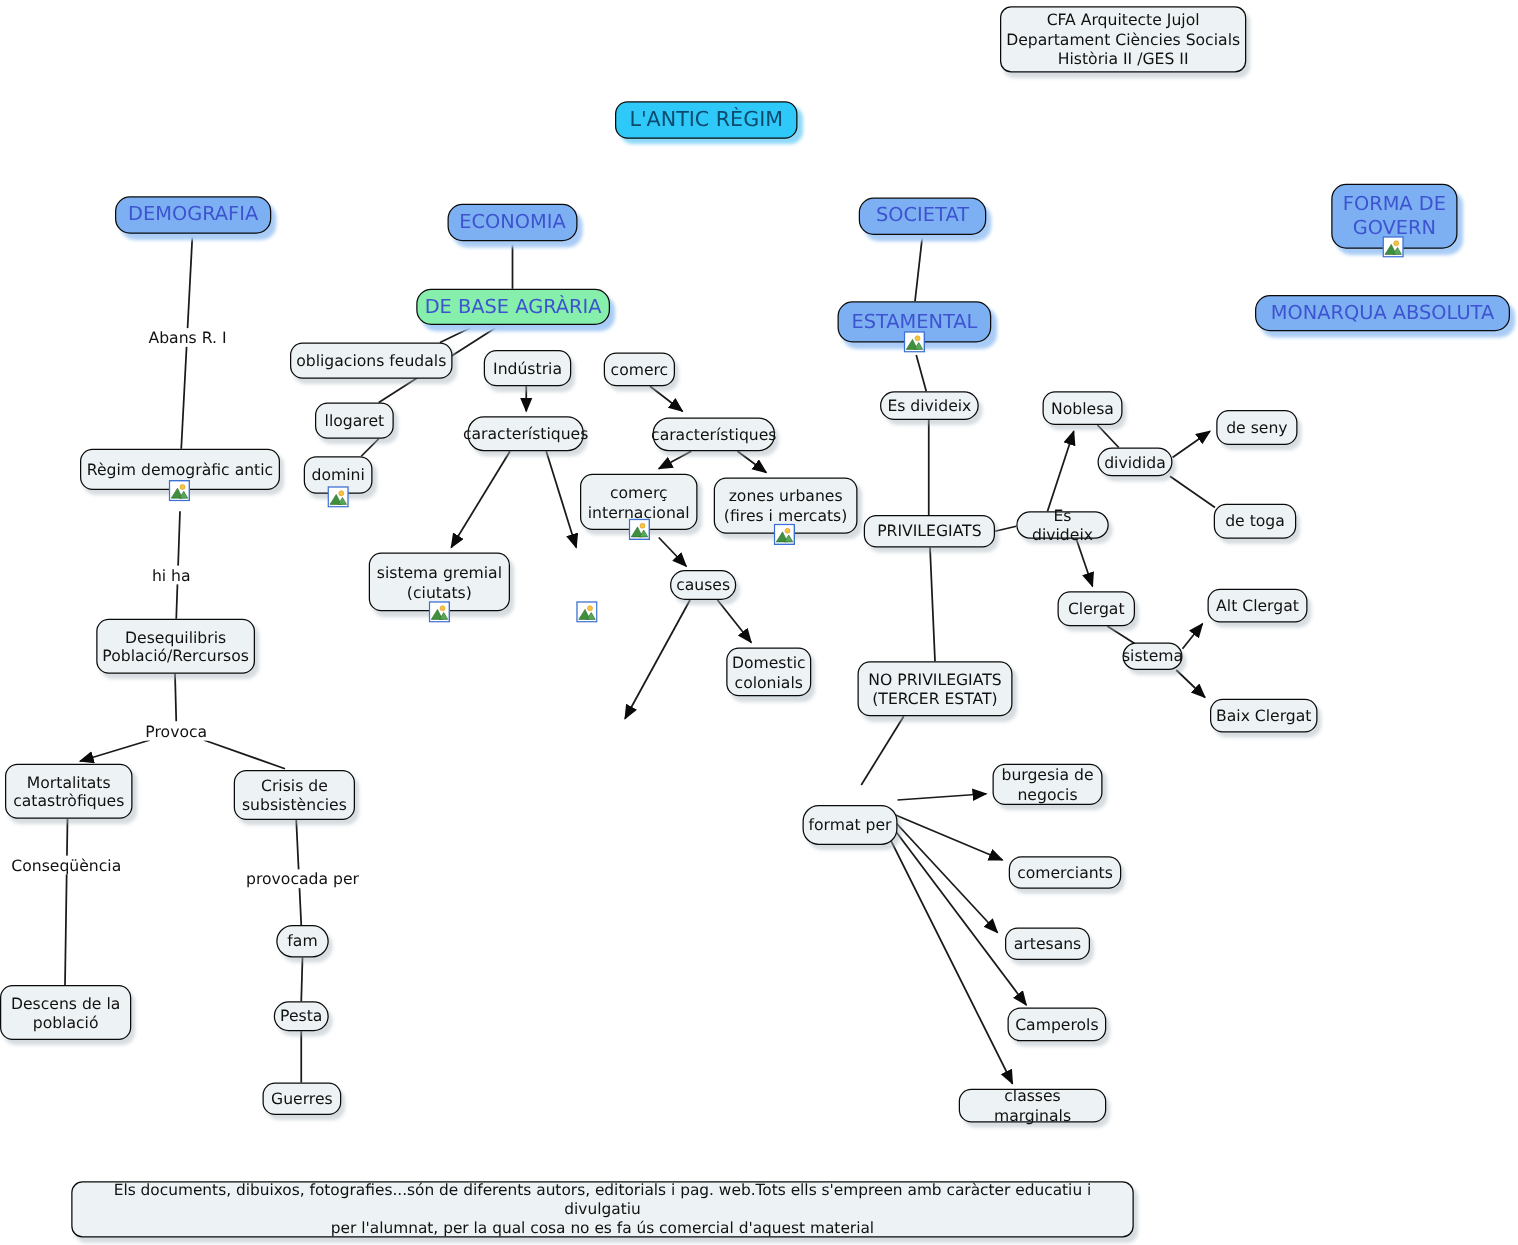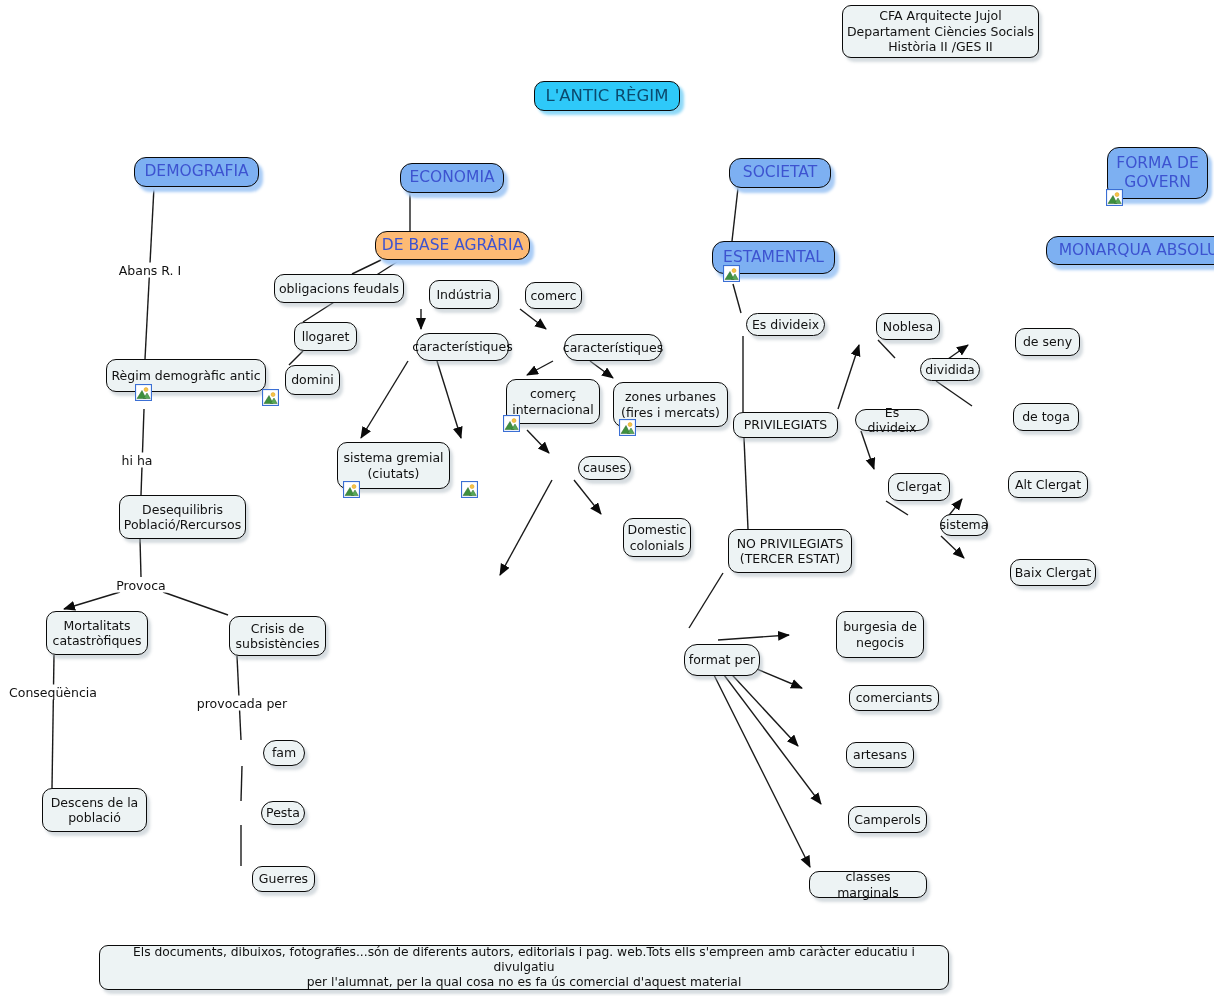--- a/index.html
+++ b/index.html
@@ -7,26 +7,25 @@
   .canvas{position:relative;width:1214px;height:996px;background:#ffffff;overflow:hidden;}
   svg.edges{position:absolute;left:0;top:0;z-index:1;}
   svg.edges line{stroke:#1a1a1a;stroke-width:1.4;}
   .node{
     position:absolute;z-index:2;box-sizing:border-box;
     display:flex;align-items:center;justify-content:center;
     text-align:center;border:1.4px solid #0a0a0a;border-radius:10px;
     background:#edf3f4;font-size:12.5px;line-height:1.24;white-space:pre-line;
     box-shadow:3px 4px 3px rgba(165,178,186,.45);
     padding:1px 3px;
-    margin-left:42px;
   }
   .node.pill{border-radius:13px;}
   .node.blue{background:#7db0f2;color:#3d53d0;font-size:15.5px;border-radius:12px;
     box-shadow:4px 5px 3px #a9ccf6;border-width:1.6px;}
-  .node.pale{background:#fdba74;color:#3d53d0;font-size:15.5px;border-radius:12px;
+  .node.pale{background:#86efac;color:#3d53d0;font-size:15.5px;border-radius:12px;
     box-shadow:4px 5px 3px #a9ccf6;border-width:1.6px;}
   .node.cyan{background:#2ec9f9;color:#0c4a6e;font-size:16.5px;border-radius:10px;
     box-shadow:4px 4px 3px #8ed9f8;border-width:1.8px;}
   .node.box{border-radius:9px;}
   .plain-label{
     position:absolute;z-index:3;background:#ffffff;font-size:12.5px;
     padding:0 3px;transform:translate(-50%,-50%);white-space:nowrap;
   }
   .res-icon{position:absolute;z-index:4;width:17px;height:17px;line-height:0;}
   .lbl{display:inline-block;}
@@ -149,21 +148,21 @@
   <div class="node pill" style="left:878px;top:358px;width:60px;height:23px"><span class="lbl">dividida</span></div>
   <div class="node" style="left:973px;top:328px;width:65px;height:28px"><span class="lbl">de seny</span></div>
   <div class="node" style="left:971px;top:403px;width:66px;height:28px"><span class="lbl">de toga</span></div>
   <div class="node" style="left:846px;top:473px;width:62px;height:28px"><span class="lbl">Clergat</span></div>
   <div class="node pill" style="left:898px;top:514px;width:48px;height:22px"><span class="lbl">sistema</span></div>
   <div class="node" style="left:966px;top:471px;width:80px;height:27px"><span class="lbl">Alt Clergat</span></div>
   <div class="node" style="left:968px;top:559px;width:86px;height:27px"><span class="lbl">Baix Clergat</span></div>
   <div class="node" style="left:686px;top:529px;width:124px;height:44px"><span class="lbl">NO PRIVILEGIATS
 (TERCER ESTAT)</span></div>
   <div class="node pill" style="left:642px;top:644px;width:76px;height:32px"><span class="lbl">format per</span></div>
-  <div class="node" style="left:794px;top:611px;width:88px;height:47px"><span class="lbl">burgesia de
+  <div class="node" style="left:794px;top:611px;width:88px;height:33px"><span class="lbl">burgesia de
 negocis</span></div>
   <div class="node" style="left:807px;top:685px;width:90px;height:26px"><span class="lbl">comerciants</span></div>
   <div class="node" style="left:804px;top:742px;width:68px;height:26px"><span class="lbl">artesans</span></div>
   <div class="node" style="left:806px;top:806px;width:79px;height:27px"><span class="lbl">Camperols</span></div>
   <div class="node" style="left:767px;top:871px;width:118px;height:27px"><span class="lbl">classes marginals</span></div>
 
   <div class="plain-label" style="left:150px;top:270px">Abans R. I</div>
   <div class="plain-label" style="left:137px;top:460px">hi ha</div>
   <div class="plain-label" style="left:141px;top:585px">Provoca</div>
   <div class="plain-label" style="left:53px;top:692px">Conseqüència</div>

